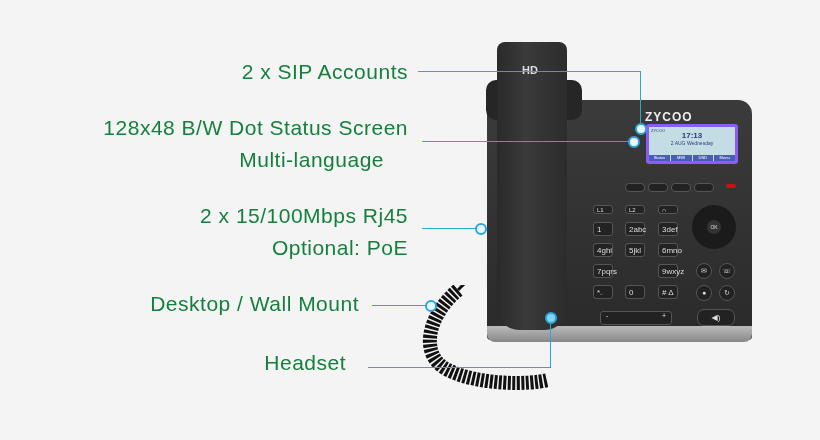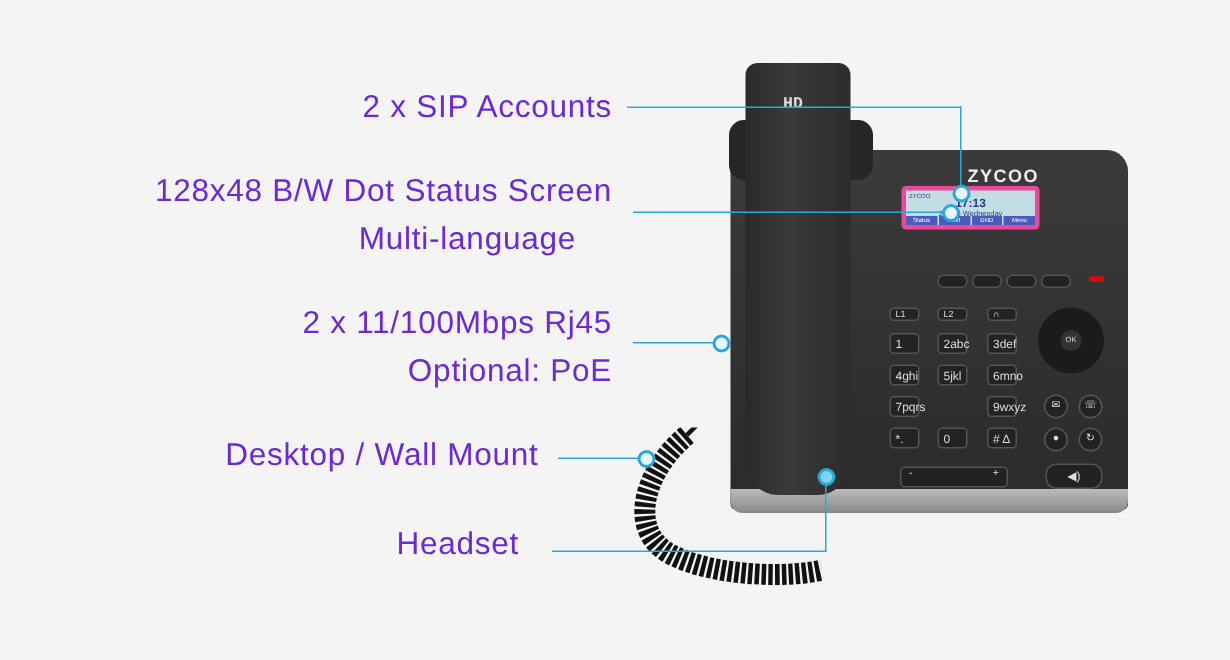--- a/index.html
+++ b/index.html
@@ -1,27 +1,27 @@
 <!DOCTYPE html>
 <html><head>
 <meta charset="utf-8">
 <style>
   html,body{margin:0;padding:0;}
   body{width:820px;height:440px;background:#f4f4f4;position:relative;overflow:hidden;font-family:"Liberation Sans",sans-serif;}
-  .label{position:absolute;color:#6d28d9;font-size:21px;letter-spacing:0.5px;white-space:nowrap;text-align:right;}
+  .label{position:absolute;color:#15803d;font-size:21px;letter-spacing:0.5px;white-space:nowrap;text-align:right;}
   .line{position:absolute;background:#29a8d8;}
   .dot{position:absolute;width:8px;height:8px;border:2px solid #29a8d8;border-radius:50%;background:#e8f7ff;}
   .phone{position:absolute;}
   .base{position:absolute;left:487px;top:100px;width:265px;height:240px;background:linear-gradient(#3b3b3b,#2a2a2a);border-radius:14px 14px 4px 4px;}
   .base-trim{position:absolute;left:487px;top:326px;width:265px;height:16px;background:linear-gradient(#bbb,#888);border-radius:0 0 8px 8px;}
   .handset{position:absolute;left:497px;top:42px;width:70px;height:288px;background:linear-gradient(90deg,#2a2a2a,#3a3a3a 40%,#2c2c2c);border-radius:8px 8px 22px 22px;}
   .cradle{position:absolute;left:486px;top:80px;width:96px;height:40px;background:#262626;border-radius:10px;}
-  .hd{position:absolute;left:522px;top:64px;color:#ddd;font-weight:bold;font-size:11px;font-family:Liberation Mono, monospace;}
+  .hd{position:absolute;left:522px;top:64px;color:#ddd;font-weight:bold;font-size:11px;}
   .logo{position:absolute;left:645px;top:110px;color:#eee;font-weight:bold;font-size:12px;letter-spacing:1px;}
-  .screen{position:absolute;left:601px;top:124px;width:92px;height:29px;background:#ec4899;border-radius:3px;padding:3px;box-sizing:border-box;}
+  .screen{position:absolute;left:646px;top:124px;width:92px;height:40px;background:#8b5cf6;border-radius:3px;padding:3px;box-sizing:border-box;}
   .lcd{background:#c4dde4;width:100%;height:100%;position:relative;font-size:6px;color:#2a3b7d;text-align:center;}
   .lcd .time{font-size:8px;font-weight:bold;padding-top:4px;}
   .lcd .date{font-size:5px;}
   .softbar{position:absolute;bottom:0;left:0;right:0;display:flex;gap:1px;}
   .softbar span{flex:1;background:#4a5bc0;color:#fff;font-size:4px;line-height:6px;}
   .softkey{position:absolute;top:183px;width:18px;height:7px;background:#222;border-radius:4px;border:1px solid #555;}
   .led{position:absolute;left:726px;top:184px;width:10px;height:4px;background:#d01010;border-radius:2px;}
   .key{position:absolute;width:20px;height:14px;background:#232323;border:1px solid #555;border-radius:3px;color:#ddd;font-size:8px;line-height:14px;padding-left:3px;box-sizing:border-box;}
   .nav{position:absolute;left:692px;top:205px;width:44px;height:44px;background:#1b1b1b;border-radius:50%;}
   .nav .ok{position:absolute;left:15px;top:15px;width:14px;height:14px;border-radius:50%;background:#333;color:#ddd;font-size:5px;text-align:center;line-height:14px;}
@@ -100,21 +100,21 @@
 <div class="label" style="right:412px;top:60px">2 x SIP Accounts</div>
 <div class="line" style="left:418px;top:71px;width:223px;height:1px"></div>
 <div class="line" style="left:640px;top:71px;width:1px;height:55px"></div>
 <div class="dot" style="left:635px;top:123px"></div>
 
 <div class="label" style="right:412px;top:116px">128x48 B/W Dot Status Screen</div>
 <div class="label" style="right:436px;top:148px">Multi-language</div>
 <div class="line" style="left:422px;top:141px;width:208px;height:1px"></div>
 <div class="dot" style="left:628px;top:136px"></div>
 
-<div class="label" style="right:412px;top:204px">2 x 11/100Mbps Rj45</div>
+<div class="label" style="right:412px;top:204px">2 x 15/100Mbps Rj45</div>
 <div class="label" style="right:412px;top:236px">Optional: PoE</div>
 <div class="line" style="left:422px;top:228px;width:55px;height:1px"></div>
 <div class="dot" style="left:475px;top:223px"></div>
 
 <div class="label" style="right:461px;top:292px">Desktop / Wall Mount</div>
 <div class="line" style="left:372px;top:305px;width:56px;height:1px"></div>
 <div class="dot" style="left:425px;top:300px"></div>
 
 <div class="label" style="right:474px;top:351px">Headset</div>
 <div class="line" style="left:368px;top:367px;width:183px;height:1px"></div>

